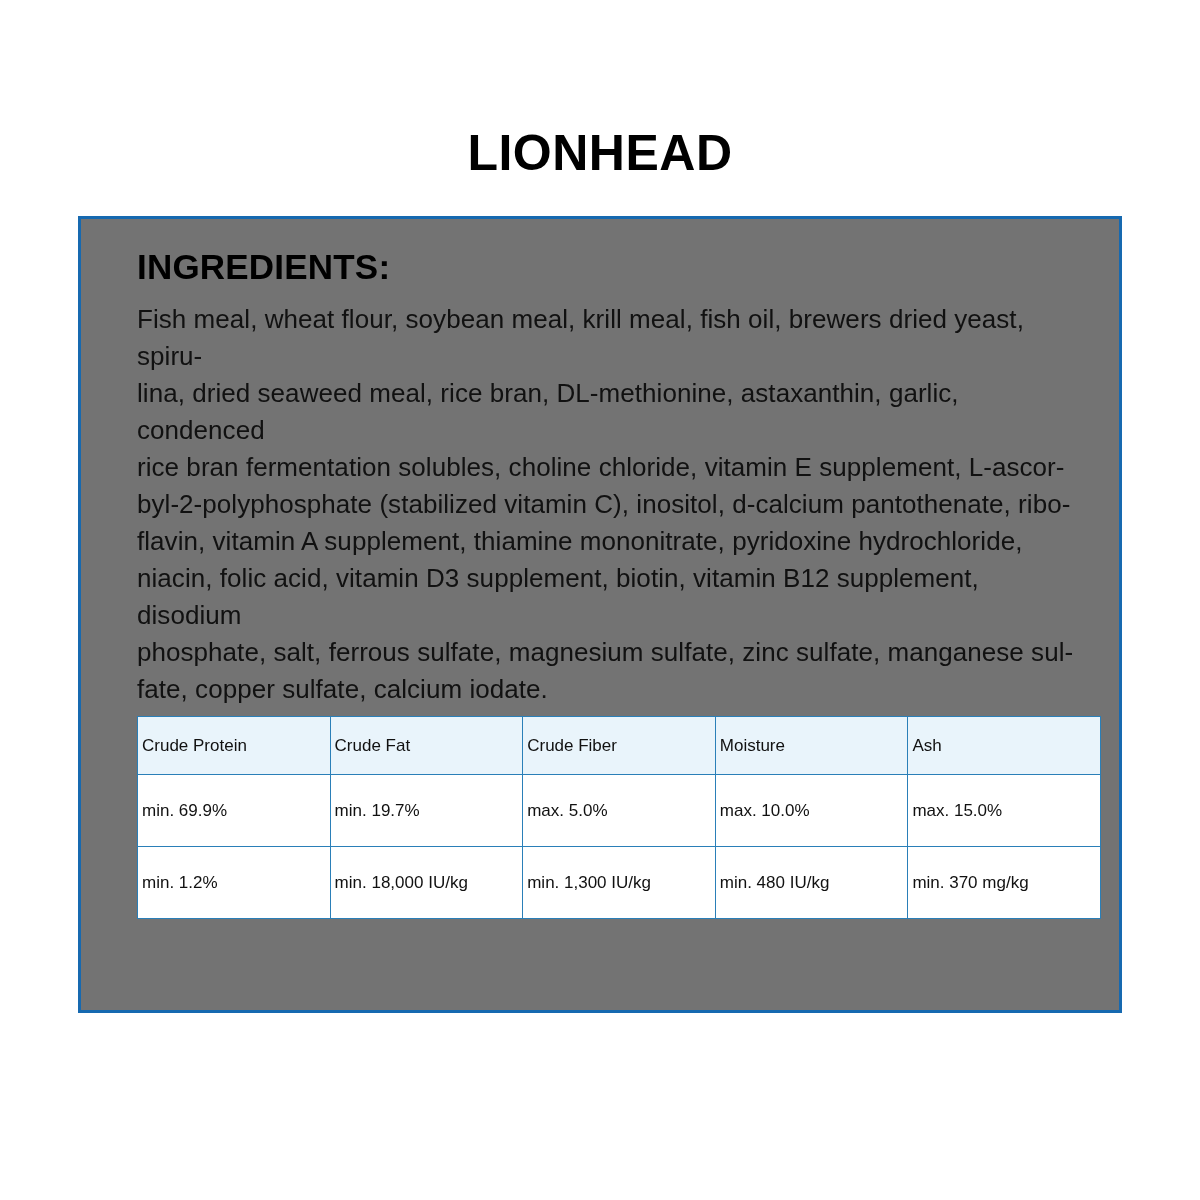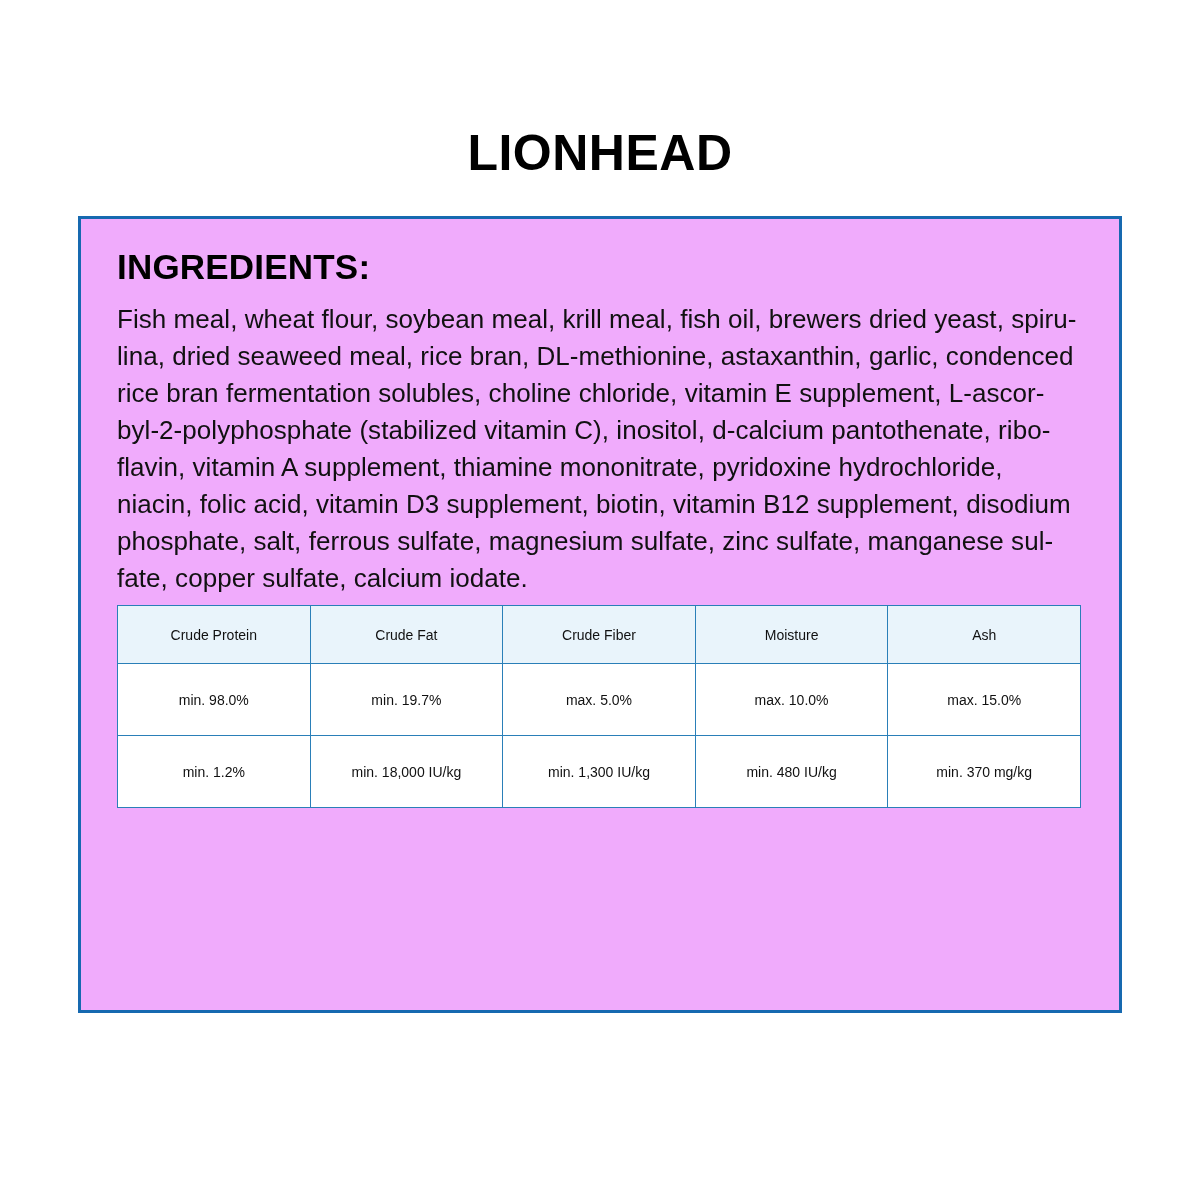--- a/index.html
+++ b/index.html
@@ -33,21 +33,22 @@
     line-height: 1.1;
   }
   .panel {
     position: absolute;
     left: 78px;
     top: 216px;
     width: 1044px;
     height: 797px;
     box-sizing: border-box;
     border: 3px solid #1669b0;
-    background: #f0abfc;
+    background: #737373;
+    padding-left: 20px;
   }
   .panel-inner {
     padding: 28px 34px 20px 36px;
   }
   .section-heading {
     font-size: 35px;
     font-weight: bold;
     color: #000000;
     letter-spacing: 0.2px;
     margin: 0 0 14px 0;
@@ -66,22 +67,21 @@
     margin-top: 28px;
   }
   table.ga-table {
     border-collapse: collapse;
     width: 964px;
     margin-top: 8px;
     table-layout: fixed;
   }
   table.ga-table td {
     border: 1px solid #2a7fb8;
-    text-align: center;
-    font-size: 14px;
+    font-size: 17px;
     color: #111111;
     padding: 0 4px;
     overflow: hidden;
     white-space: nowrap;
   }
   td.hdr-cell {
     background: #e9f4fb;
     height: 57px;
   }
   td.val-cell {
@@ -116,21 +116,21 @@
 
           <tr>
             <td class="hdr-cell">Crude Protein</td>
             <td class="hdr-cell">Crude Fat</td>
             <td class="hdr-cell">Crude Fiber</td>
             <td class="hdr-cell">Moisture</td>
             <td class="hdr-cell">Ash</td>
           </tr>
 
           <tr>
-            <td class="val-cell">min. 98.0%</td>
+            <td class="val-cell">min. 69.9%</td>
             <td class="val-cell">min. 19.7%</td>
             <td class="val-cell">max. 5.0%</td>
             <td class="val-cell">max. 10.0%</td>
             <td class="val-cell">max. 15.0%</td>
           </tr>
 
 
           <tr>
             <td class="val-cell">min. 1.2%</td>
             <td class="val-cell">min. 18,000 IU/kg</td>

